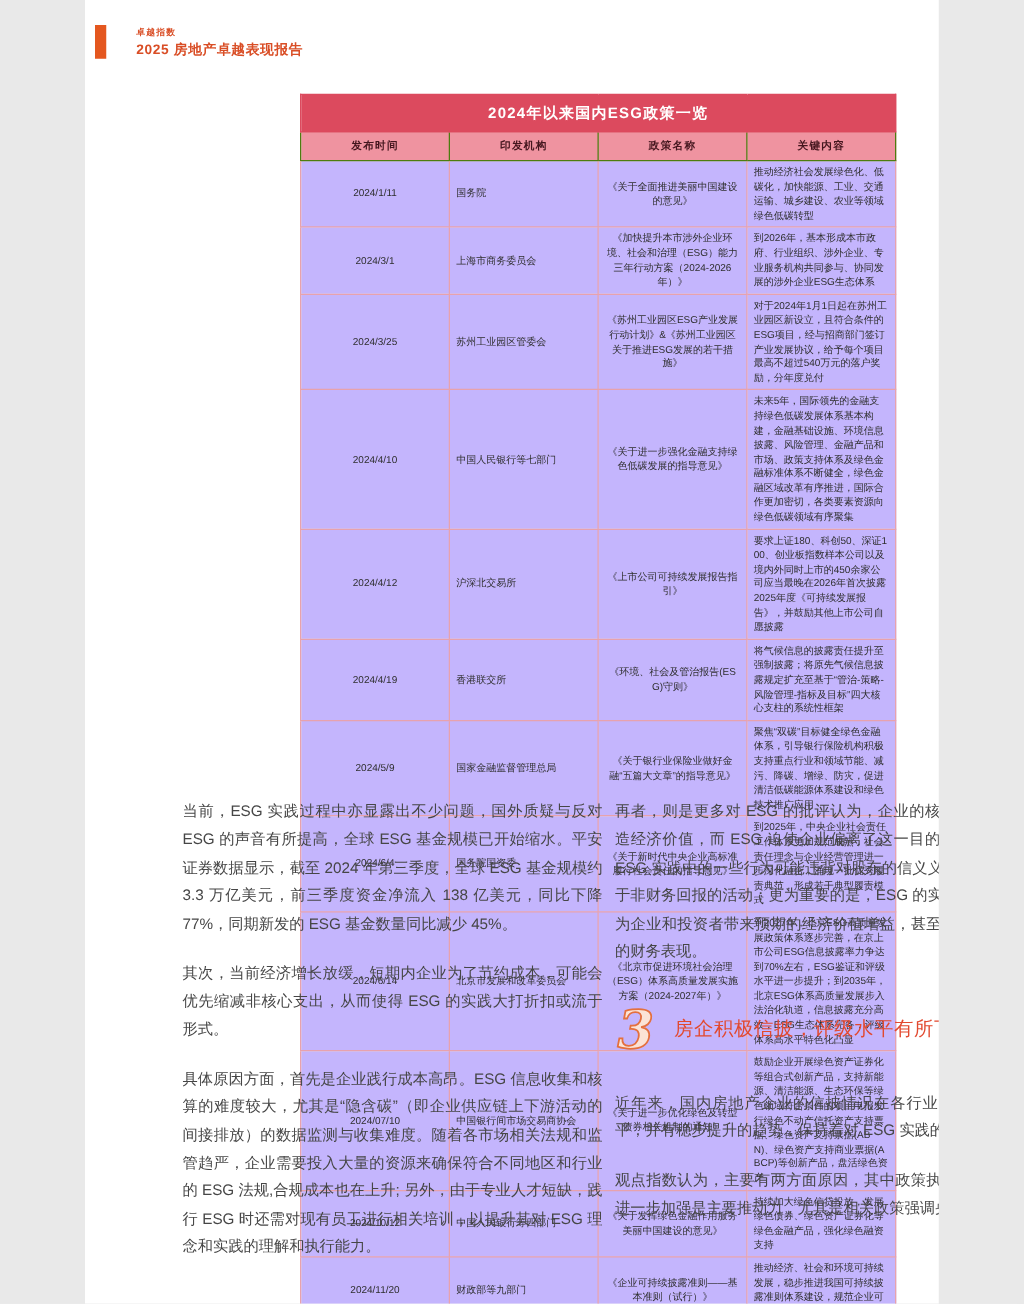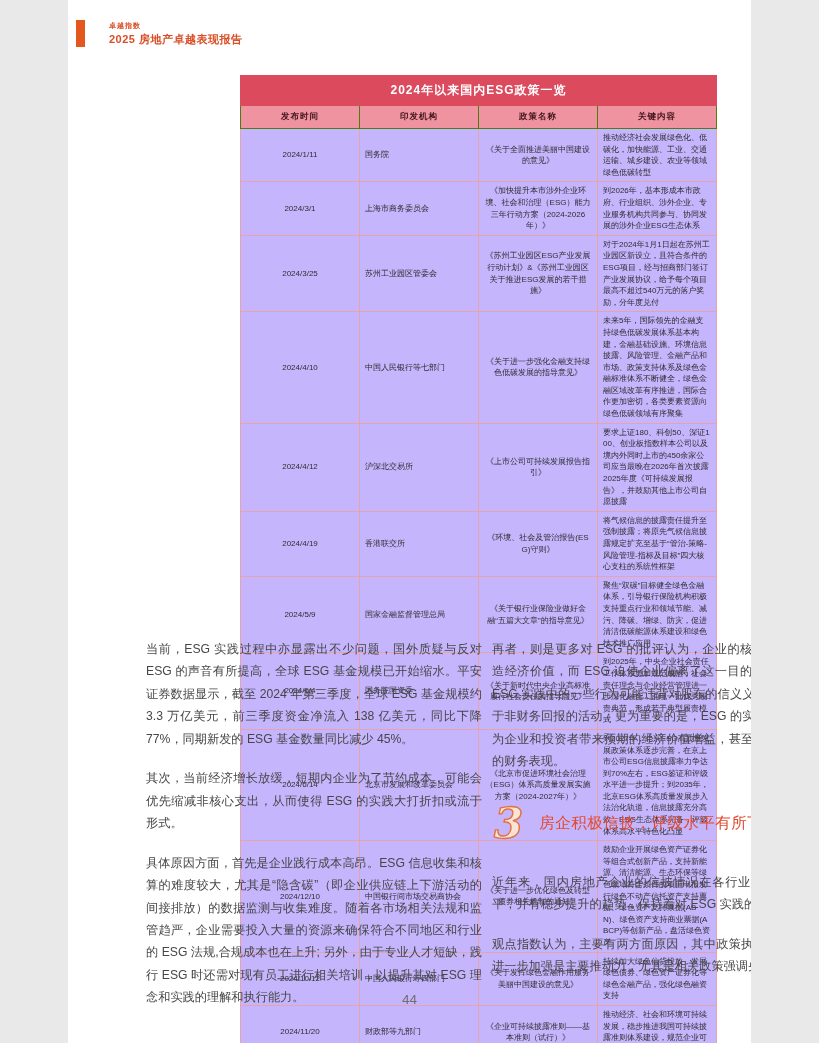--- a/index.html
+++ b/index.html
@@ -136,21 +136,21 @@
           <td class="c2">《关于新时代中央企业高标准履行社会责任的指导意见》</td>
           <td class="c3">到2025年，中央企业社会责任工作体系更加规范成熟，社会责任理念与企业经营管理进一步深化融合，涌现一批优秀履责典范，形成若干典型履责模式</td>
         </tr>
         <tr>
           <td class="c0">2024/6/14</td>
           <td class="c1">北京市发展和改革委员会</td>
           <td class="c2">《北京市促进环境社会治理（ESG）体系高质量发展实施方案（2024-2027年）》</td>
           <td class="c3">到2027年，北京ESG高质量发展政策体系逐步完善，在京上市公司ESG信息披露率力争达到70%左右，ESG鉴证和评级水平进一步提升；到2035年，北京ESG体系高质量发展步入法治化轨道，信息披露充分高效，ESG生态体系完备，评级体系高水平特色化凸显</td>
         </tr>
         <tr>
-          <td class="c0">2024/12/10</td>
+          <td class="c0">2024/07/10</td>
           <td class="c1">中国银行间市场交易商协会</td>
           <td class="c2">《关于进一步优化绿色及转型债券相关机制的通知》</td>
           <td class="c3">鼓励企业开展绿色资产证券化等组合式创新产品，支持新能源、清洁能源、生态环保等绿色领域符合条件的项目申报发行绿色不动产信托资产支持票据、绿色资产支持票据(ABN)、绿色资产支持商业票据(ABCP)等创新产品，盘活绿色资产</td>
         </tr>
         <tr>
           <td class="c0">2024/10/12</td>
           <td class="c1">中国人民银行等四部门</td>
           <td class="c2">《关于发挥绿色金融作用服务美丽中国建设的意见》</td>
           <td class="c3">持续加大绿色信贷投放，发展绿色债券、绿色资产证券化等绿色金融产品，强化绿色融资支持</td>
         </tr>
@@ -173,15 +173,14 @@
   <div class="col right">
     <p>再者，则是更多对 ESG 的批评认为，企业的核心目的在于创造经济价值，而 ESG 迫使企业偏离了这一目的；企业高管在 ESG 实践中的一些行为可能违背对股东的信义义务，将资源用于非财务回报的活动；更为重要的是，ESG 的实践和投资未能为企业和投资者带来预期的经济价值增益，甚至可能损害企业的财务表现。</p>
     <div class="section-head">
       <span class="sec-num">3</span>
       <h2 class="sec-title">房企积极信披，评级水平有所下行</h2>
     </div>
     <p>近年来，国内房地产企业的信披情况在各行业中保持中等水平，并有稳步提升的趋势，保持着对 ESG 实践的积极性。</p>
     <p>观点指数认为，主要有两方面原因，其中政策执行和监管力度进一步加强是主要推动力，尤其是相关政策强调央国</p>
   </div>
 
-  <div class="page-num">44</div>
 
 </div>
 
 </body></html>

